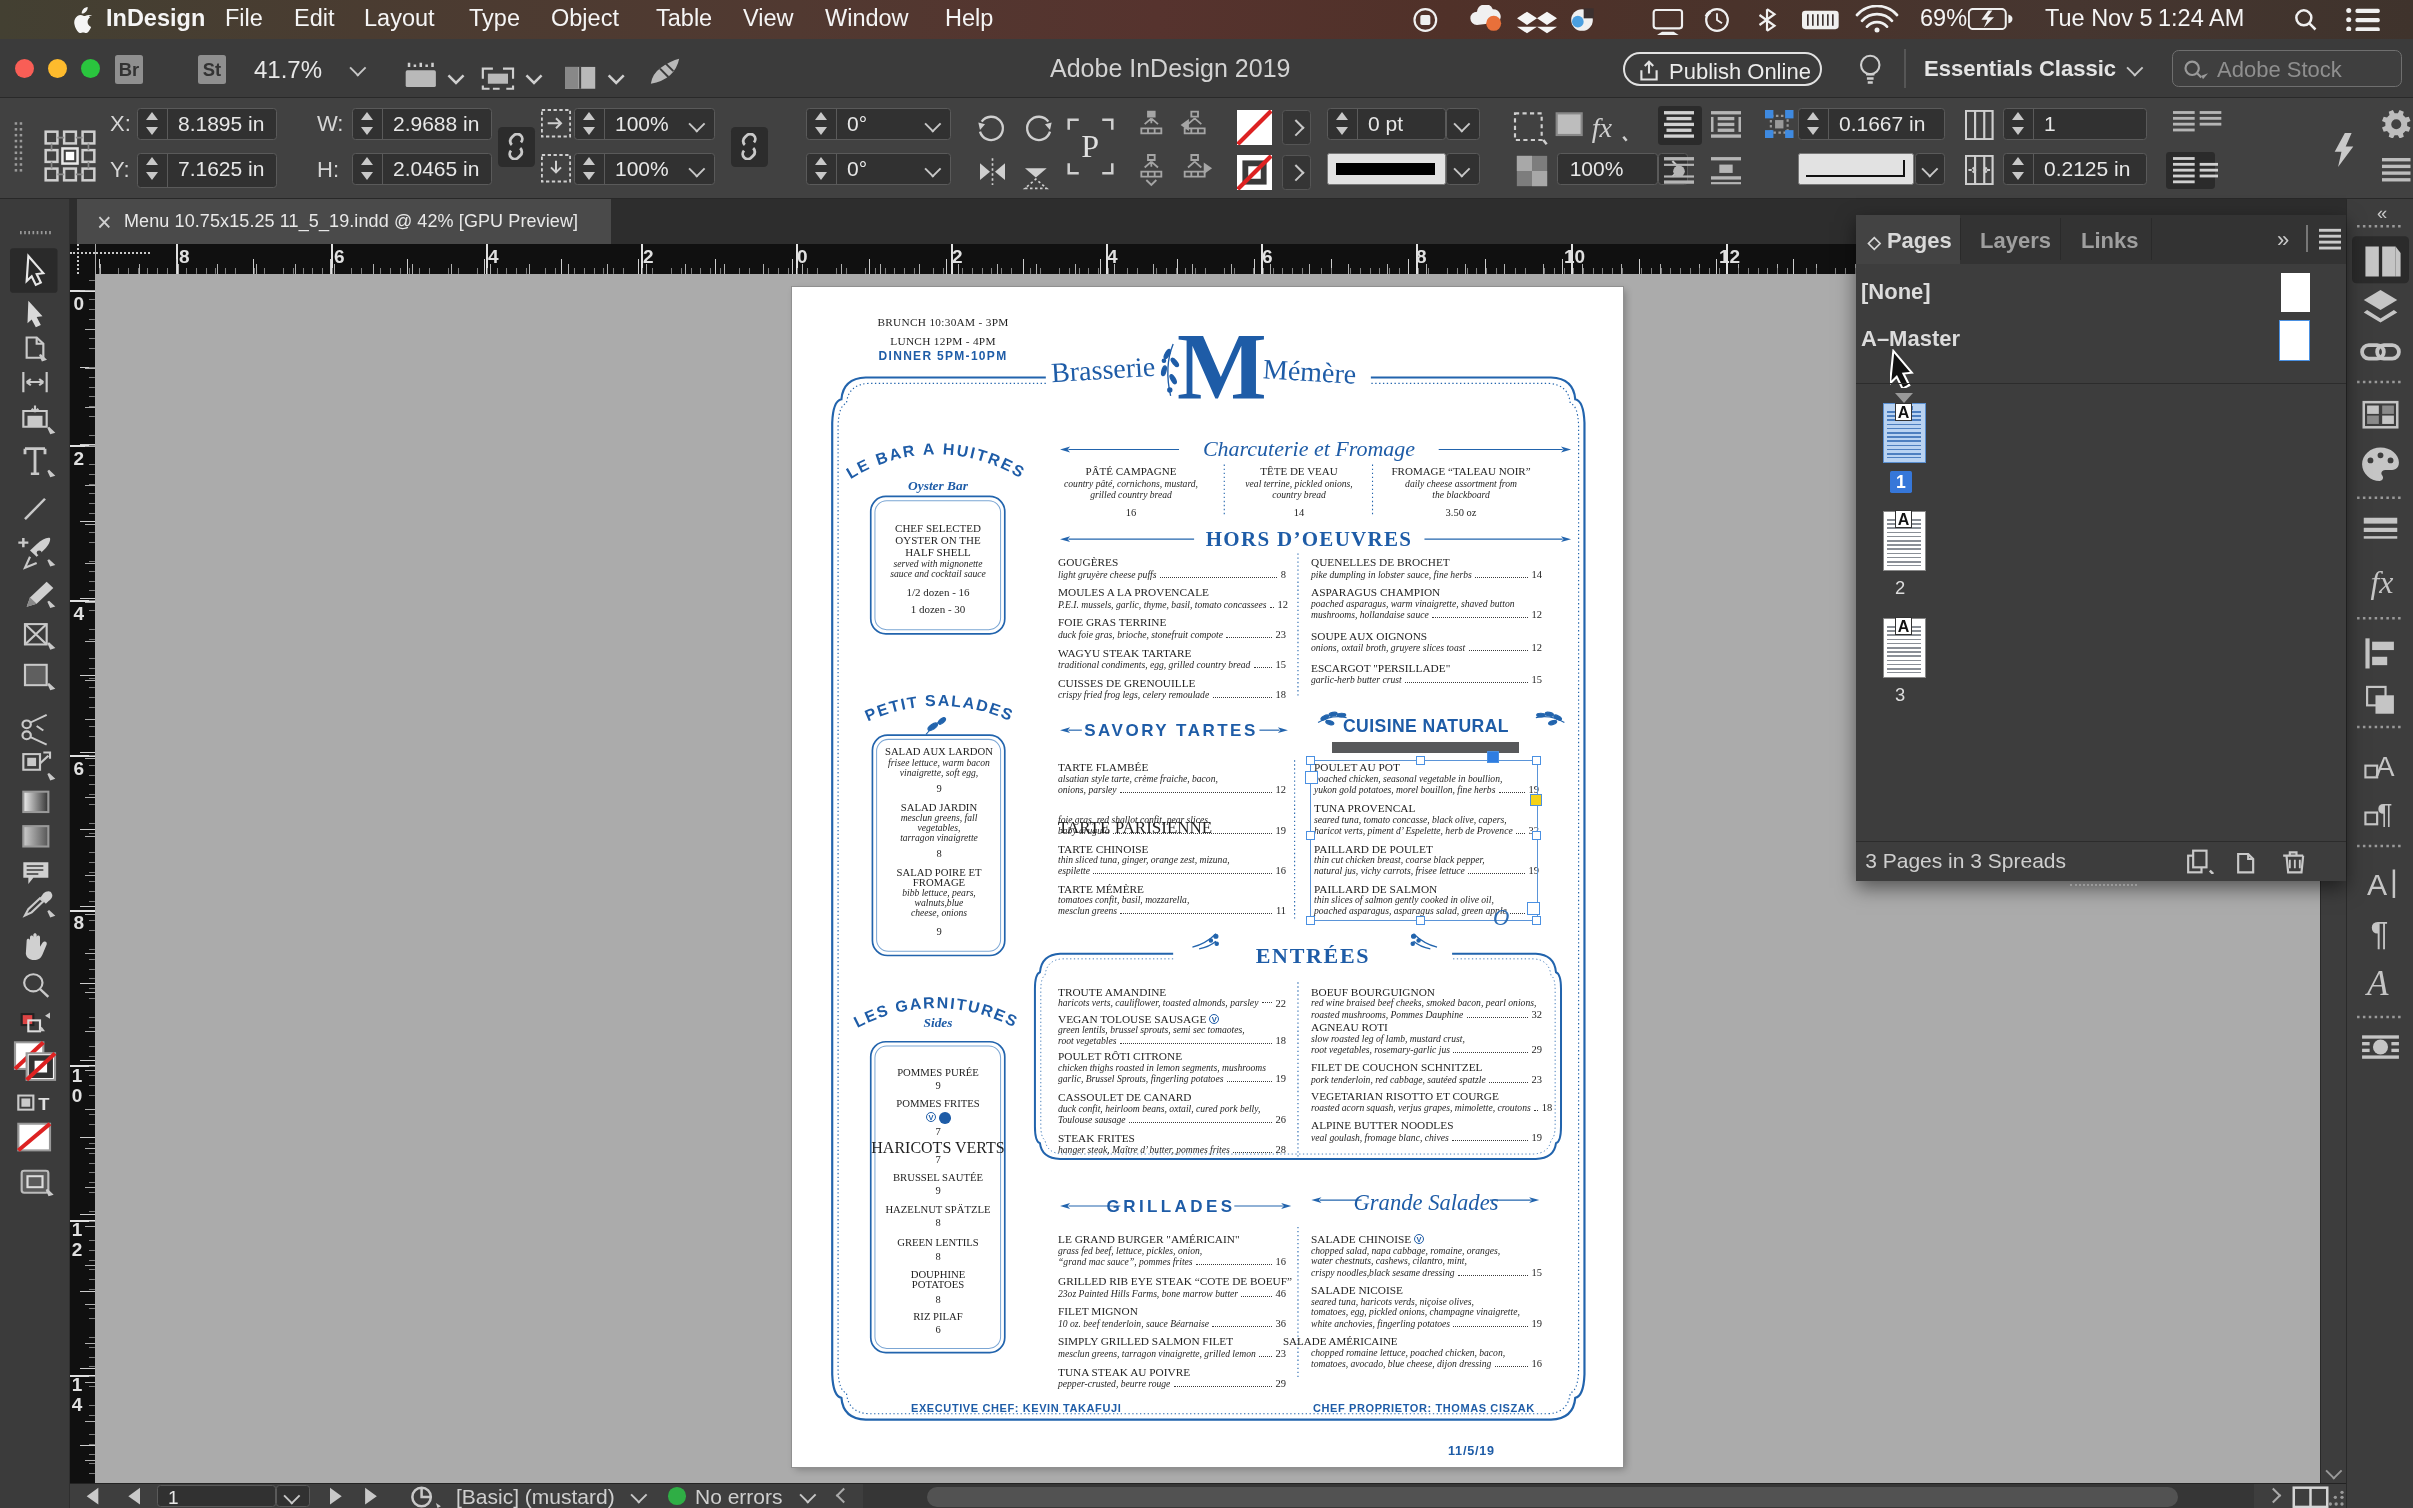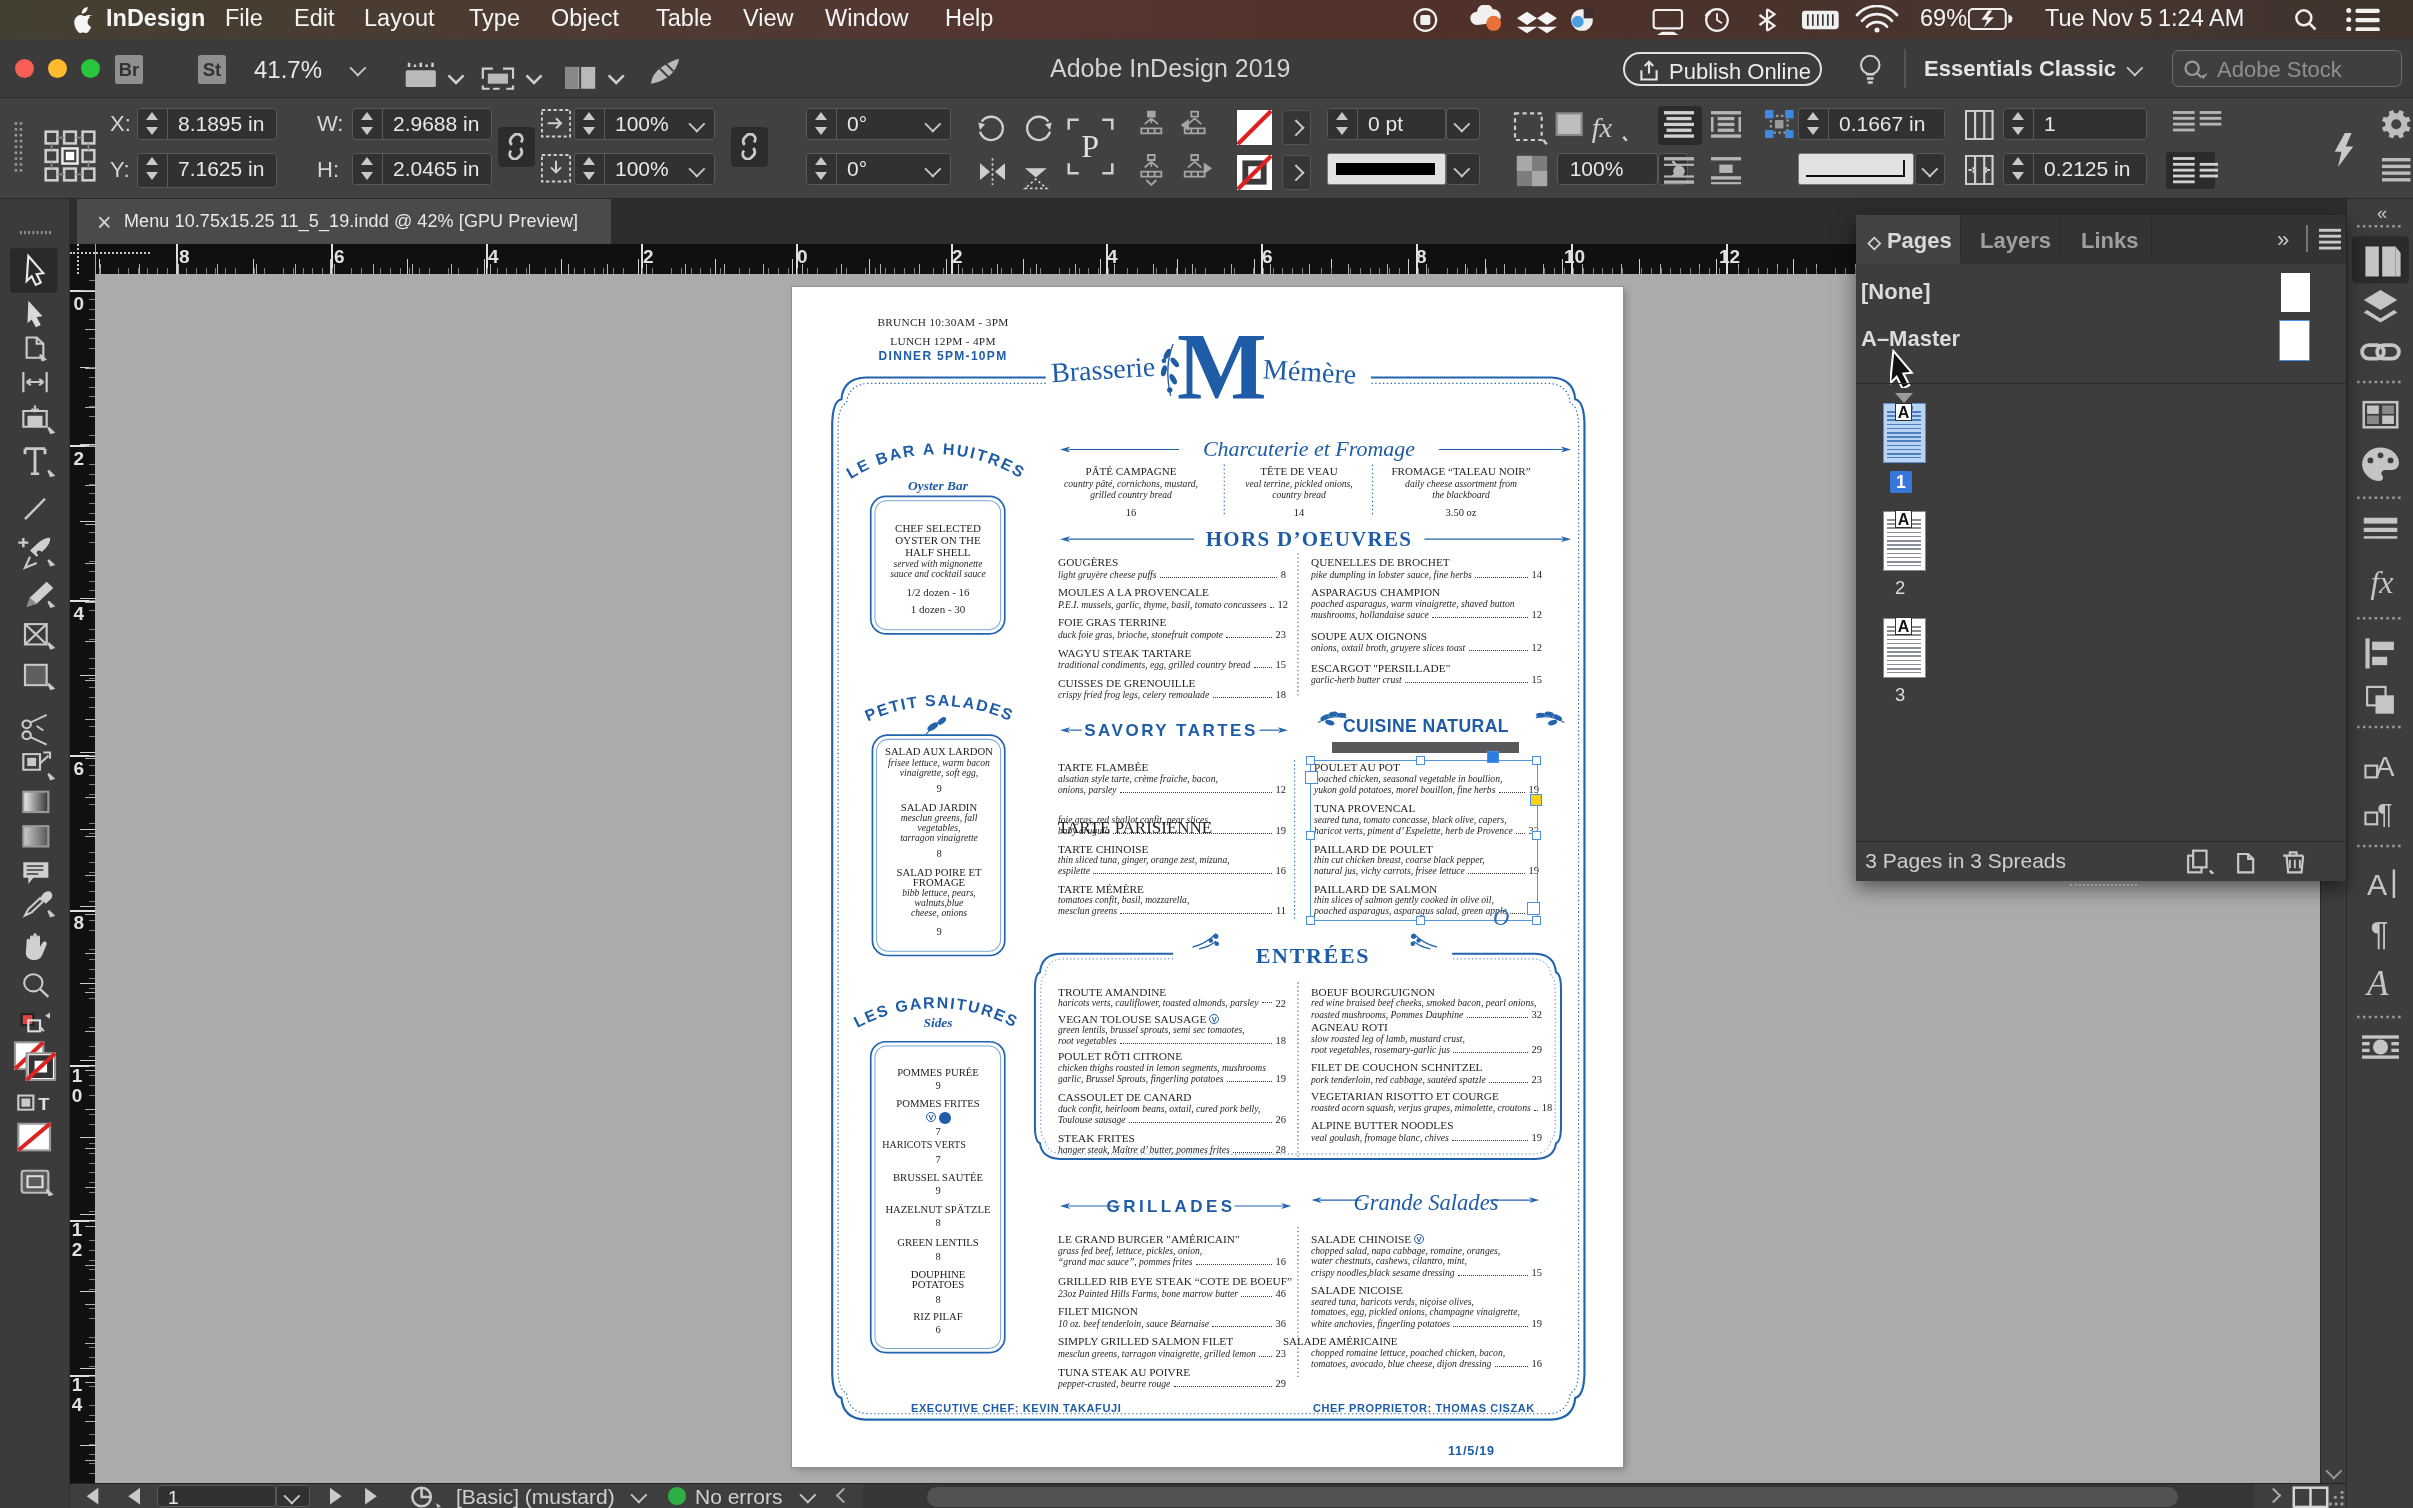--- a/index.html
+++ b/index.html
@@ -875,21 +875,21 @@
     <div class="t c" style="left:147px;top:589px;font-size:10.7px">FROMAGE</div>
     <div class="t c ds" style="left:147px;top:601px">bibb lettuce, pears,</div>
     <div class="t c ds" style="left:147px;top:611px">walnuts,blue</div>
     <div class="t c ds" style="left:147px;top:621px">cheese, onions</div>
     <div class="t c" style="left:147px;top:639px;font-size:10.5px">9</div>
 <div class="t c" style="left:146px;top:728px;font-size:13.4px;font-style:italic;font-weight:bold;color:#1e5ca7">Sides</div>
 <div class="t c" style="left:146px;top:779px;font-size:10.7px">POMMES PURÉE</div>
     <div class="t c" style="left:146px;top:793px;font-size:10.5px">9</div>
     <div class="t c" style="left:146px;top:810px;font-size:10.7px">POMMES FRITES</div>
     <div class="t c" style="left:146px;top:839px;font-size:10.5px">7</div>
-    <div class="t c" style="left:132px;top:852px;font-size:10px">HARICOTS VERTS</div>
+    <div class="t c" style="left:146px;top:852px;font-size:16px">HARICOTS VERTS</div>
     <div class="t c" style="left:146px;top:867px;font-size:10.5px">7</div>
     <div class="t c" style="left:146px;top:884px;font-size:10.7px">BRUSSEL SAUTÉE</div>
     <div class="t c" style="left:146px;top:898px;font-size:10.5px">9</div>
     <div class="t c" style="left:146px;top:916px;font-size:10.7px">HAZELNUT SPÄTZLE</div>
     <div class="t c" style="left:146px;top:930px;font-size:10.5px">8</div>
     <div class="t c" style="left:146px;top:949px;font-size:10.7px">GREEN LENTILS</div>
     <div class="t c" style="left:146px;top:964px;font-size:10.5px">8</div>
     <div class="t c" style="left:146px;top:981px;font-size:10.7px">DOUPHINE</div>
     <div class="t c" style="left:146px;top:991px;font-size:10.7px">POTATOES</div>
     <div class="t c" style="left:146px;top:1007px;font-size:10.5px">8</div>

